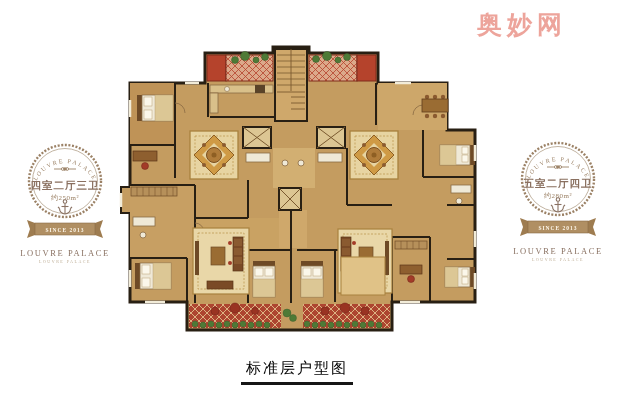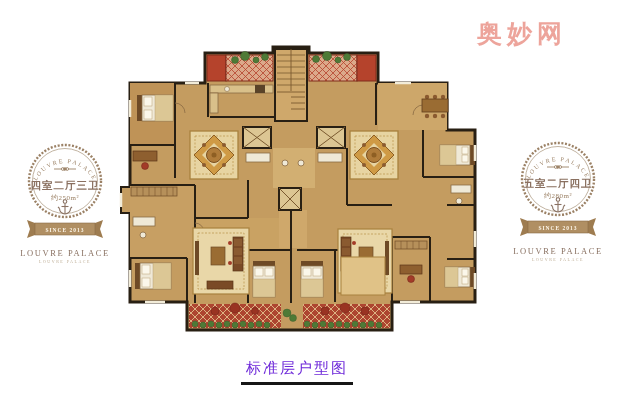--- a/index.html
+++ b/index.html
@@ -1,40 +1,40 @@
 <!DOCTYPE html>
 <html><head>
 <meta charset="utf-8">
 <style>
   html,body{margin:0;padding:0;background:#ffffff;}
   .stage{position:relative;width:626px;height:419px;background:#ffffff;overflow:hidden;
          font-family:"Liberation Sans",sans-serif;}
   
-  .watermark{position:absolute;left:477px;top:17px;font-size:25px;font-weight:bold;
+  .watermark{position:absolute;left:477px;top:8px;font-size:25px;font-weight:bold;
              letter-spacing:5px;color:#eda49b;font-family:Liberation Mono, monospace;}
   
   .plan{position:absolute;left:95px;top:45px;}
   
   .badge{position:absolute;width:94px;text-align:center;color:#8a7263;}
   .badge-left{left:18px;top:140px;}
   .badge-right{left:511px;top:138px;}
   .brand{font-family:"Liberation Serif",serif;font-size:8.5px;letter-spacing:1.6px;
          margin-top:4px;color:#8a7263;white-space:nowrap;}
   .subtitle{font-family:"Liberation Serif",serif;font-size:4px;letter-spacing:1.5px;
             color:#bcab92;margin-top:1px;white-space:nowrap;}
   
   .arc-text{font-family:"Liberation Serif",serif;font-size:6px;letter-spacing:1.7px;fill:#9b8165;}
   .cn-text{font-family:"Liberation Serif",serif;font-size:10.5px;font-weight:bold;
            fill:#8a7060;letter-spacing:1px;}
   .area-text{font-family:"Liberation Serif",serif;font-size:7px;fill:#9b8165;letter-spacing:.5px;}
   .ribbon-text{font-family:"Liberation Serif",serif;font-size:5.5px;letter-spacing:1px;
                fill:#fdf6e8;font-weight:bold;}
   
   .caption-wrap{position:absolute;left:230px;top:359px;width:134px;text-align:center;}
-  .caption{font-family:Liberation Mono, monospace;font-size:15px;letter-spacing:2px;color:#6d28d9;}
+  .caption{font-family:Liberation Mono, monospace;font-size:15px;letter-spacing:2px;color:#000000;}
   .caption-underline{width:112px;height:3px;background:#161616;margin:4px auto 0 auto;}
 </style>
 </head>
 <body>
 
 <div class="stage">
 
   <div class="watermark">奥妙网</div>
 
   <svg class="plan" width="400" height="295" viewBox="0 0 400 295">

